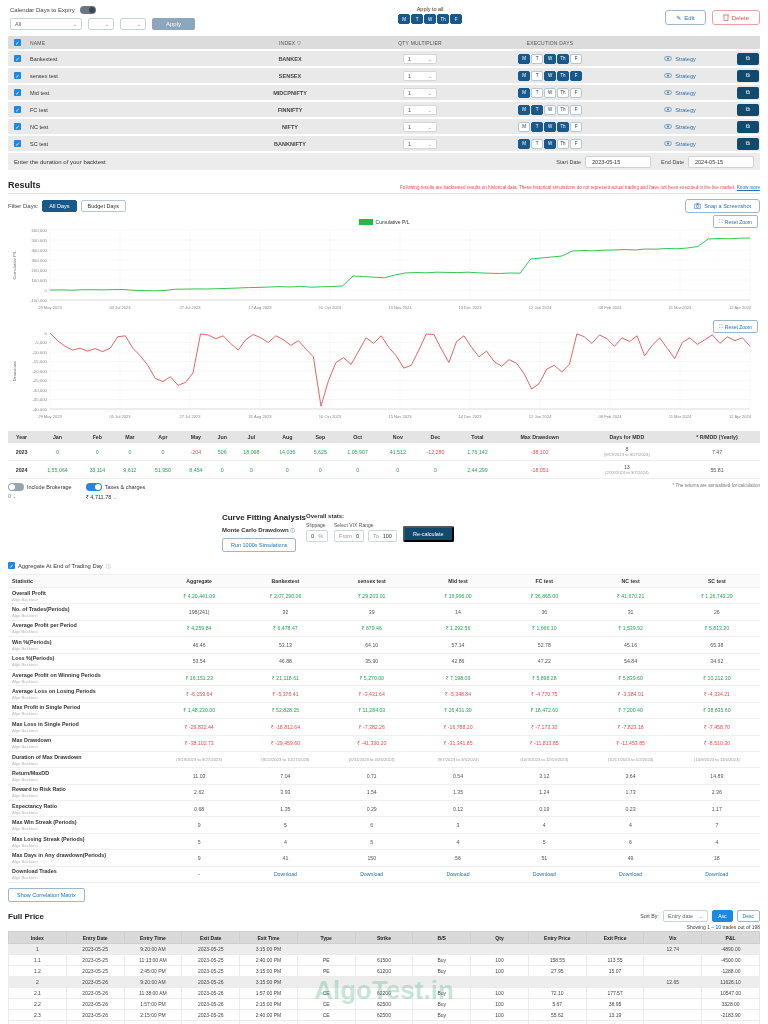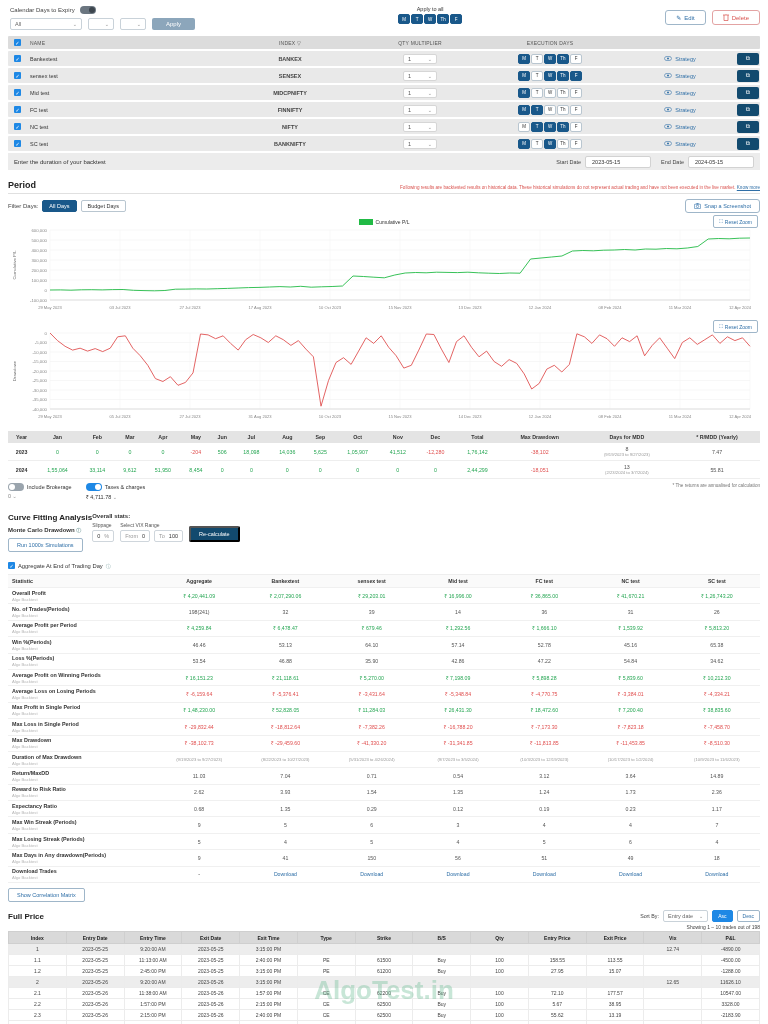--- a/index.html
+++ b/index.html
@@ -80,21 +80,21 @@
   .yeartbl td.y { font-weight:bold; color:#333; }
   .pos { color:#26a653; } .neg { color:#e04f4f; } .neu { color:#555; }
   .mddsub { display:block; font-size:4.2px; color:#999; }
   .costrow { display:flex; justify-content:space-between; align-items:flex-start; margin-top:4px; }
   .costs { display:flex; gap:14px; }
   .cost { font-size:5.5px; color:#333; display:flex; flex-direction:column; gap:2px; }
   .cost .t { display:flex; align-items:center; gap:3px; }
   .annualnote { font-size:4.6px; color:#777; }
 
   
-  .cfwrap { display:flex; justify-content:flex-start; margin-top:12px; }
+  .cfwrap { display:flex; justify-content:center; margin-top:12px; }
   .h-section { font-size:8px; font-weight:bold; color:#222; }
   .h-sub { font-size:6px; font-weight:bold; color:#333; margin-top:5px; }
   .btn-mc { margin-top:4px; font-size:5.5px; color:#2f6fa7; border:1px solid #9fb6c9; background:#fff;
     border-radius:2px; padding:3px 8px; display:inline-block; }
   .ostats { width:240px; }
   .ostats .flds { display:flex; gap:6px; align-items:flex-end; margin-top:3px; }
   .fld { display:flex; flex-direction:column; gap:2px; font-size:5px; color:#555; }
   .inputbox { border:1px solid #cfd6dc; border-radius:2px; background:#fff; padding:2px 4px; font-size:5.5px;
     color:#333; display:flex; gap:4px; align-items:center; }
   .btn-recalc { background:#124a6e; color:#fff; font-size:5.5px; border-radius:2px; padding:3px 8px; }
@@ -360,21 +360,21 @@
       <span class="datebox">2023-05-15</span>
       </span>
     <span class="datefield">
         <span>End Date</span>
       <span class="datebox">2024-05-15</span>
       </span>
   </div>
 
   
   <div class="results-head">
-    <span class="h-results">Period</span>
+    <span class="h-results">Results</span>
     <span class="disclaimer">
       <span>Following results are backtested results on historical data. These historical simulations do not represent actual trading and have not been executed in the live market.</span> <a href="#">Know more</a></span>
   </div>
   <div class="filter-row">
     <div class="filter-left">
       <span class="lbl">Filter Days:</span>
       <button class="pillbtn on">All Days</button>
       <button class="pillbtn">Budget Days</button>
     </div>
     <button class="btn-snap">

